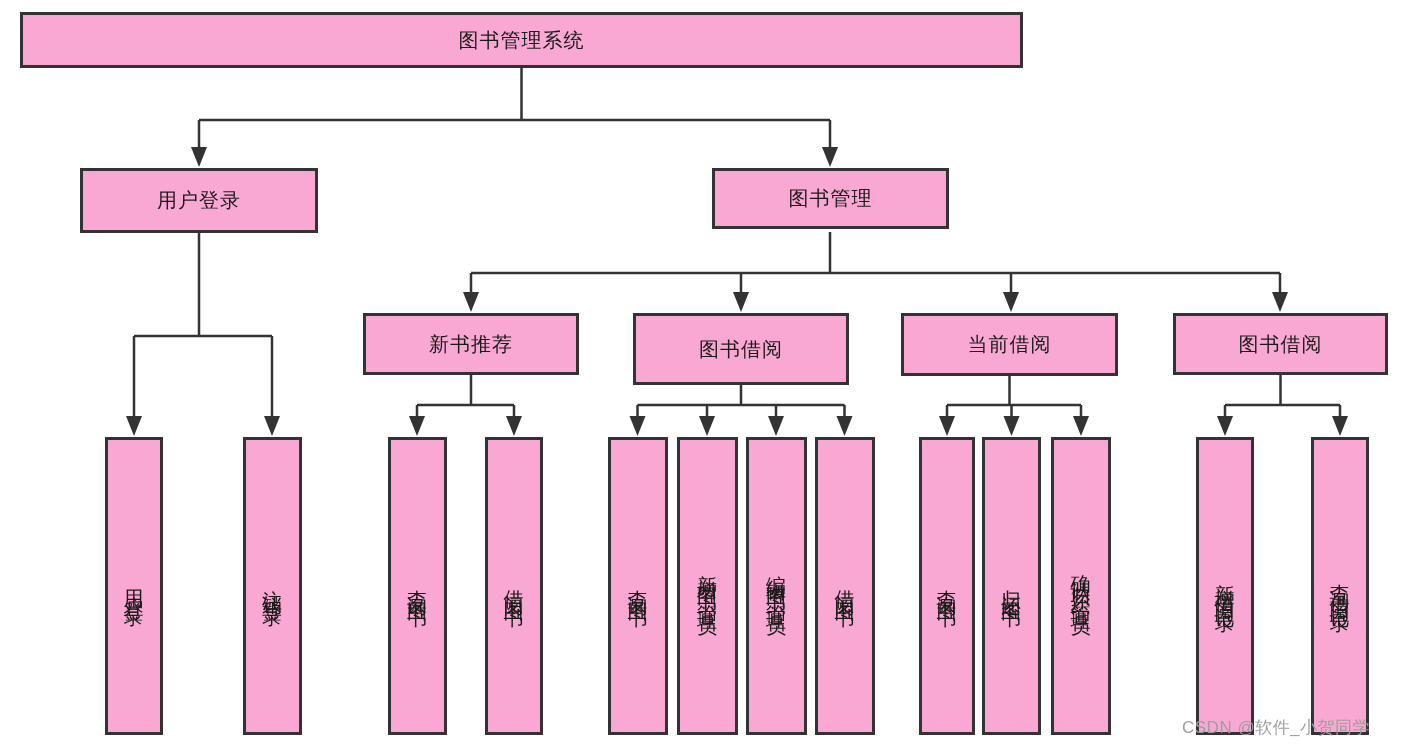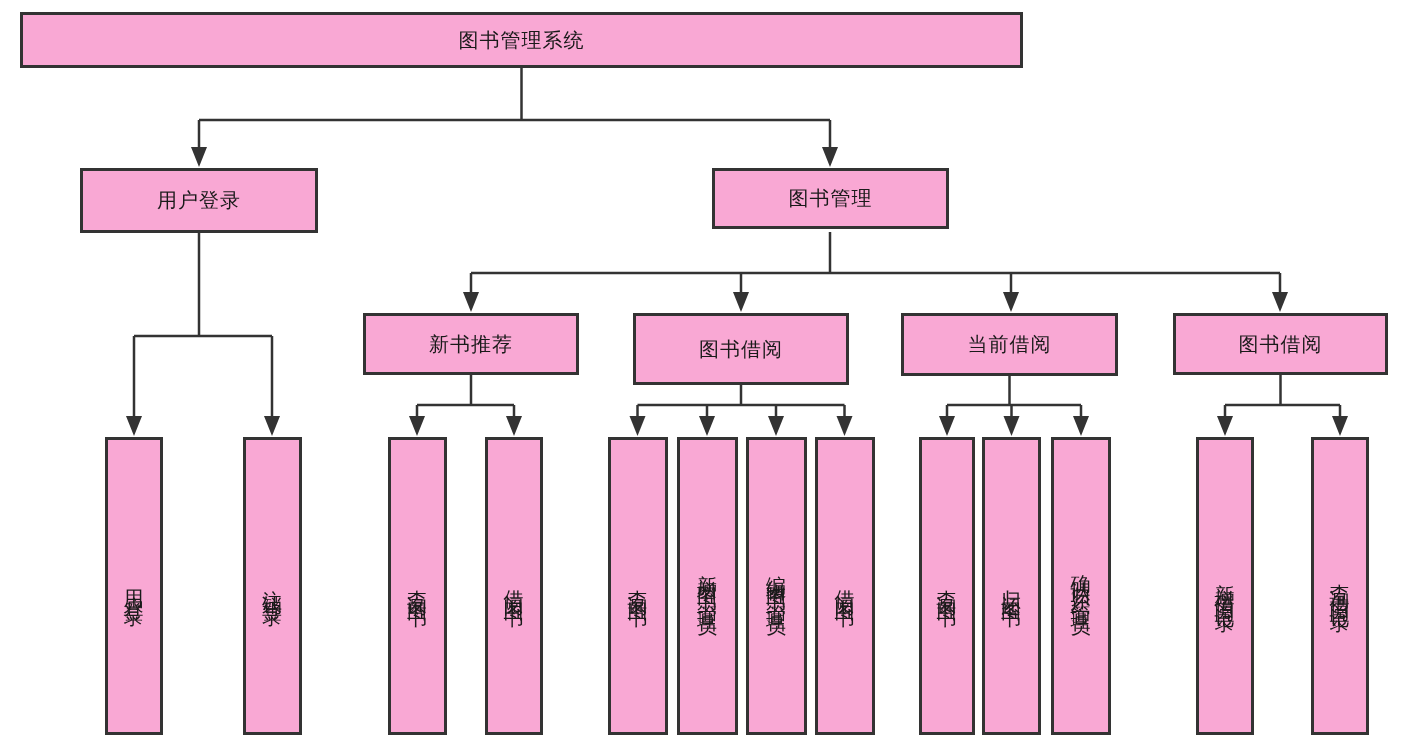--- a/index.html
+++ b/index.html
@@ -185,14 +185,15 @@
     <span>确认归还（管理员）</span>
   </div>
 
   <div class="box leaf" style="left:1196px;top:437px;width:58px;height:298px;">
     <span>新增借阅记录</span>
   </div>
   <div class="box leaf" style="left:1311px;top:437px;width:58px;height:298px;">
     <span>查询借阅记录</span>
   </div>
 
+  <div class="watermark">CSDN @软件_小贺同学</div>
 
 </div>
 
 </body></html>

